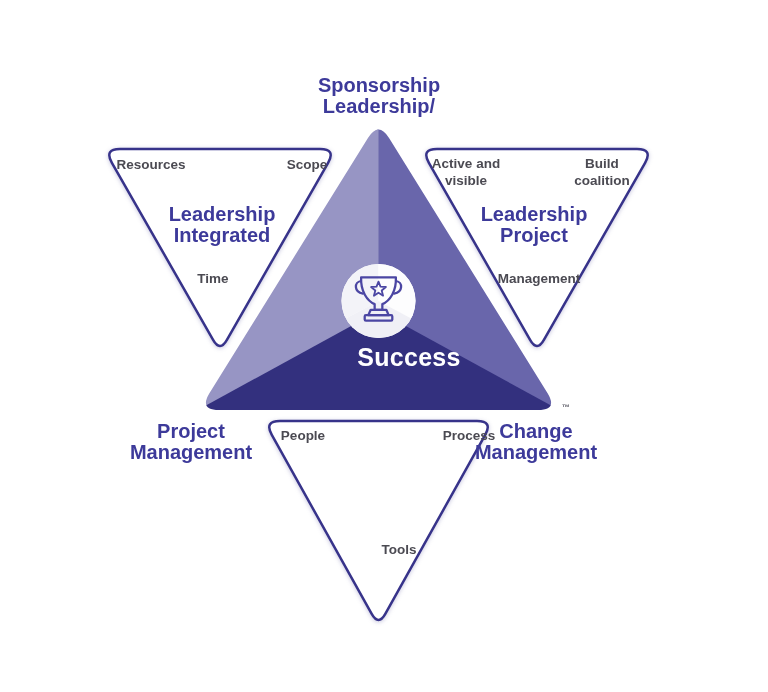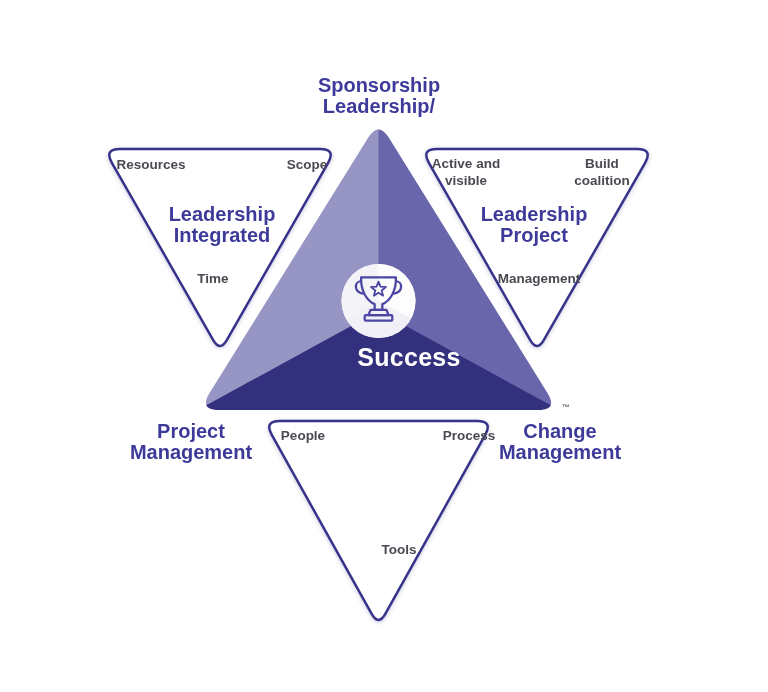--- a/index.html
+++ b/index.html
@@ -63,21 +63,21 @@
   </svg>
 
   <div class="label corner-title" style="left:379px;top:96px;">
     <span>Sponsorship</span>
     <span>Leadership/</span>
   </div>
   <div class="label corner-title" style="left:191px;top:442px;">
     <span>Project</span>
     <span>Management</span>
   </div>
-  <div class="label corner-title" style="left:560px;top:442px;">
+  <div class="label corner-title" style="left:536px;top:442px;">
     <span>Change</span>
     <span>Management</span>
   </div>
 
   <div class="label detail" style="left:151px;top:164px;">Resources</div>
   <div class="label detail" style="left:307px;top:164px;">Scope</div>
   <div class="label heading" style="left:222px;top:225px;">
     <span>Leadership</span>
     <span>Integrated</span>
   </div>

